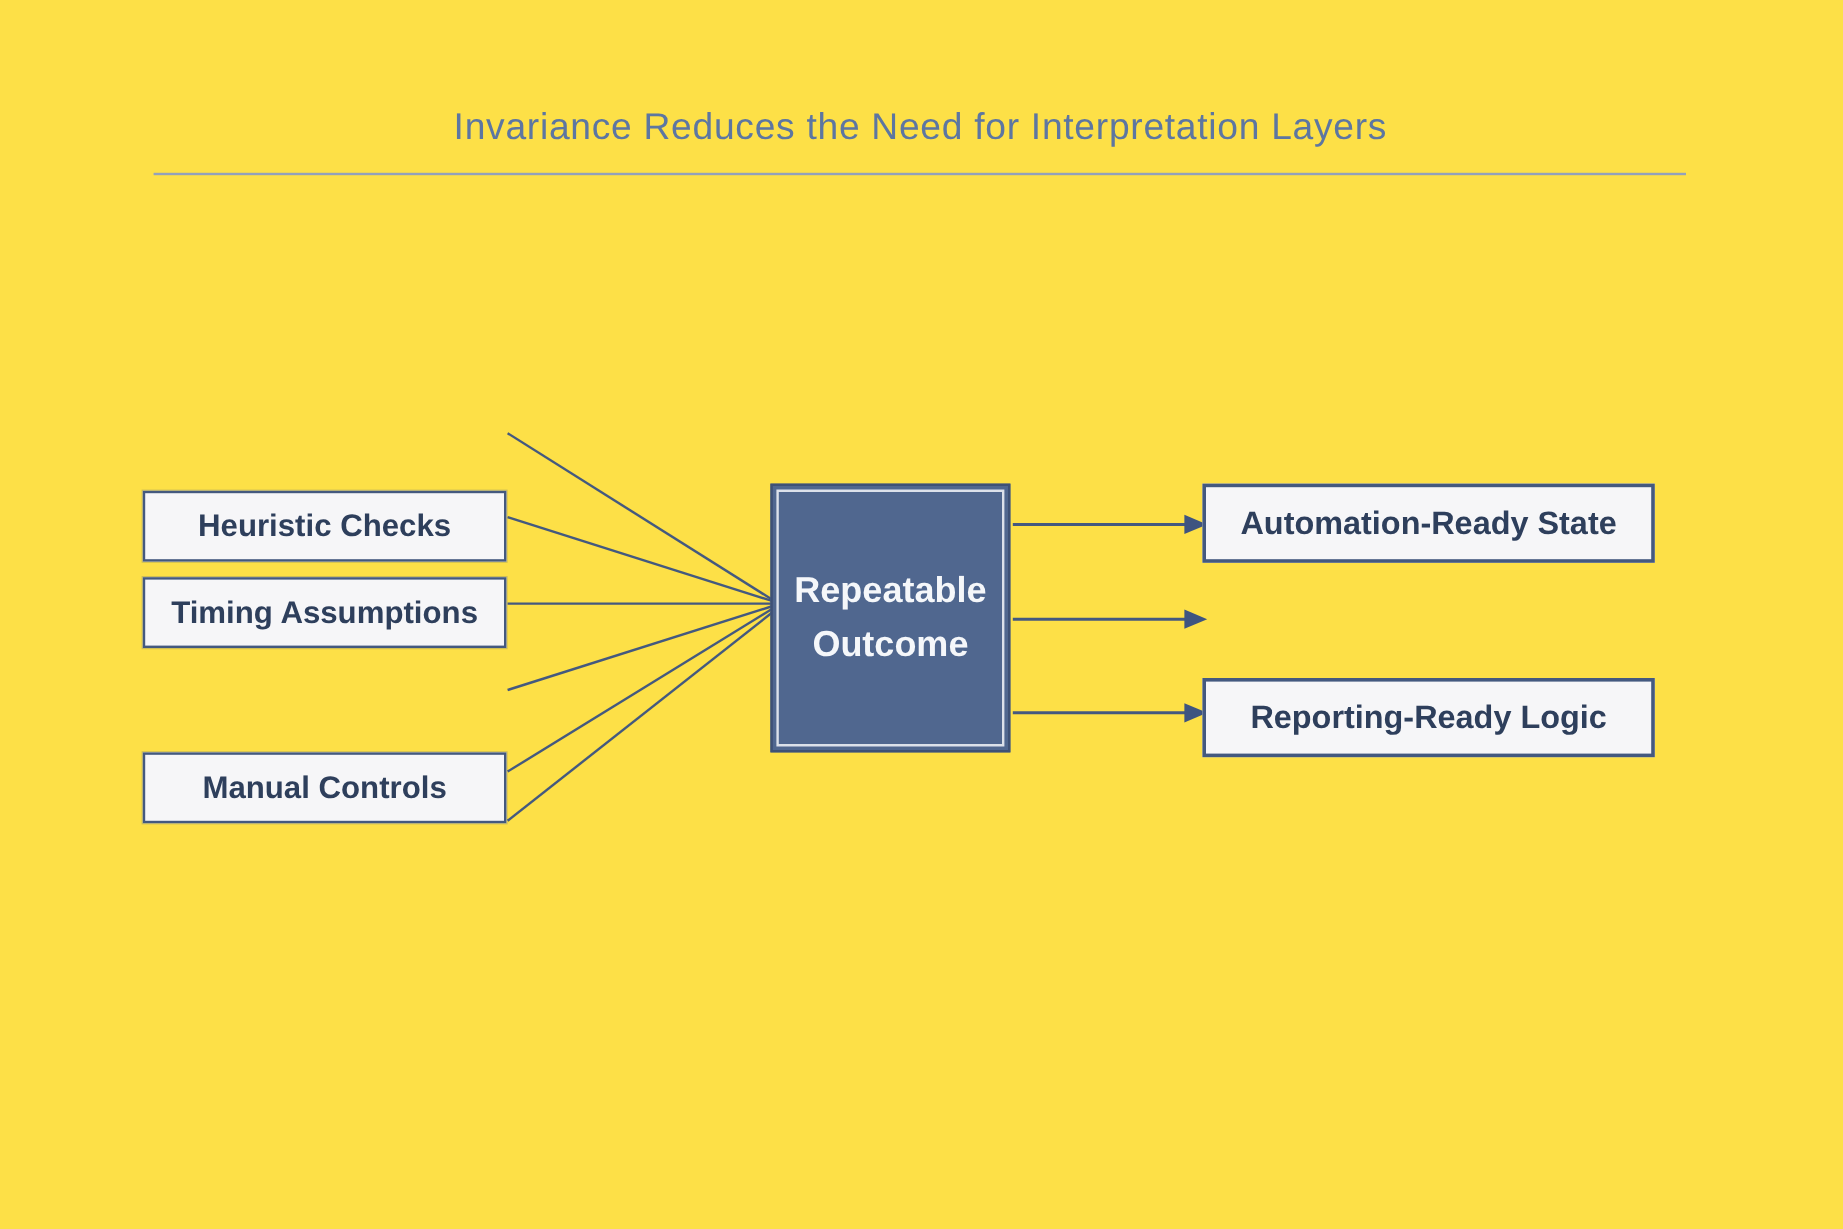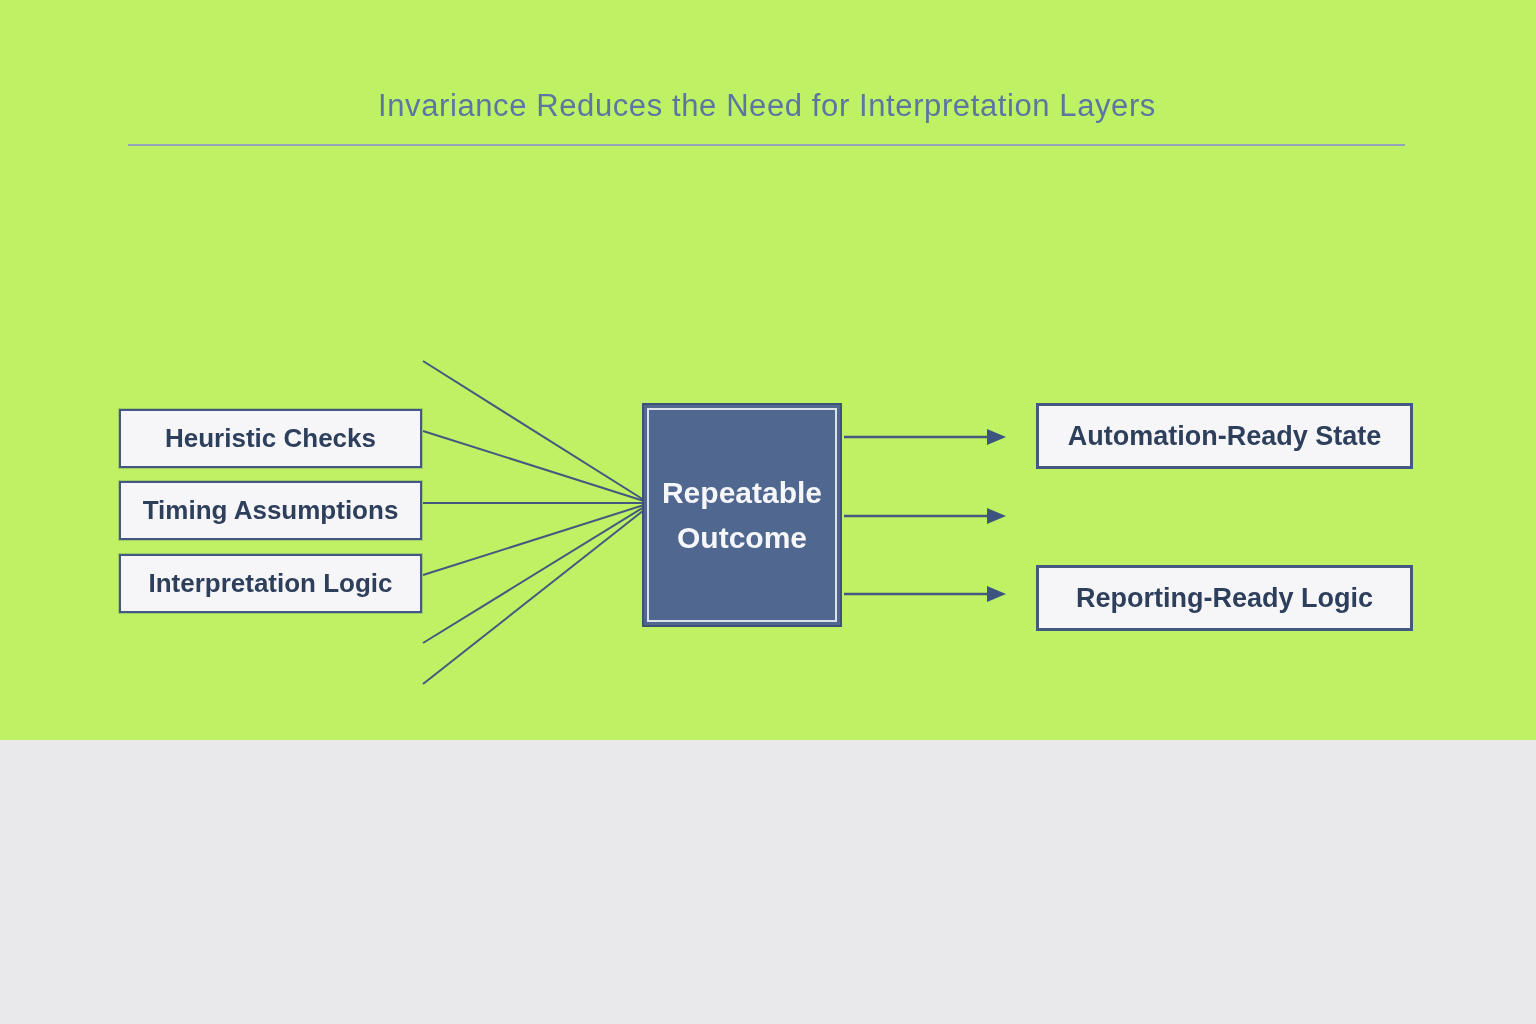--- a/index.html
+++ b/index.html
@@ -4,23 +4,23 @@
 <style>
   html, body {
     margin: 0;
     padding: 0;
     background: #e9e9ec;
     font-family: "Liberation Sans", sans-serif;
   }
   .canvas {
     position: relative;
     width: 1536px;
-    height: 740px;
+    height: 1024px;
     margin: 0 auto;
-    background: #bef264;
+    background: #fde047;
     overflow: hidden;
   }
   .page-title {
     position: absolute;
     left: 128px;
     top: 88px;
     width: 1278px;
     margin: 0;
     text-align: center;
     font-size: 31px;
@@ -57,21 +57,21 @@
   }
   .input-box {
     left: 119px;
     width: 303px;
     height: 59px;
     border: 2px solid #44597f;
     font-size: 26px;
     box-shadow: 0 0 0 1px rgba(68,89,127,0.25);
   }
   .output-box {
-    left: 1036px;
+    left: 1002px;
     width: 377px;
     height: 66px;
     border: 3px solid #44597f;
     font-size: 27px;
   }
   .center-box {
     position: absolute;
     left: 642px;
     top: 403px;
     width: 200px;
@@ -123,22 +123,22 @@
       <polygon points="987,586 987,602 1006,594" fill="#3e5480"></polygon>
     </g>
   </svg>
 
   <div class="box input-box" style="top:481px">
     <span>Timing Assumptions</span>
   </div>
   <div class="box input-box" style="top:409px">
     <span>Heuristic Checks</span>
   </div>
-  <div class="box input-box" style="top:554px">
-    <span>Interpretation Logic</span>
+  <div class="box input-box" style="top:627px">
+    <span>Manual Controls</span>
   </div>
 
   <div class="center-box">
     <div class="center-line">Repeatable</div>
     <div class="center-line">Outcome</div>
   </div>
 
   <div class="box output-box" style="top:403px">
     <span>Automation-Ready State</span>
   </div>

